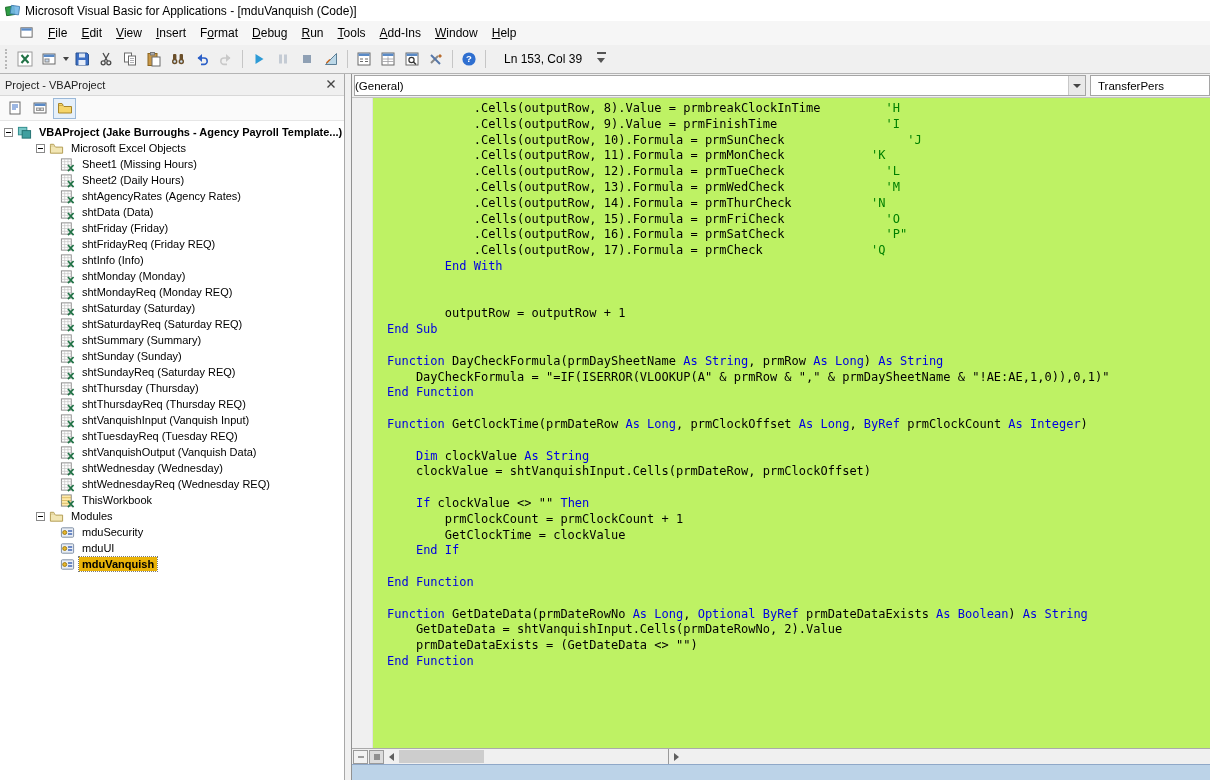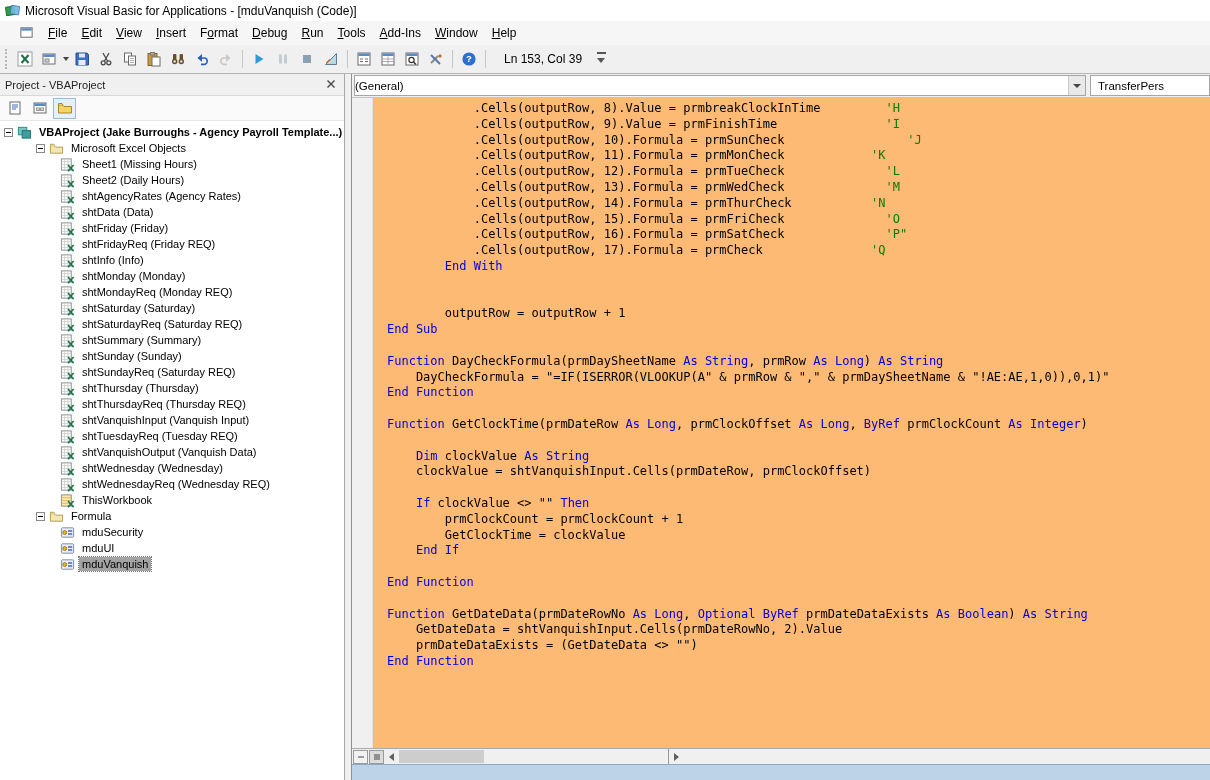--- a/index.html
+++ b/index.html
@@ -67,39 +67,39 @@
   .tree-row.lvl1 { padding-left:36px; }
   .tree-row.lvl2 { padding-left:60px;text-align:right; }
   .expander { width:9px; height:9px; border:1px solid #8a8a8a; background:#fff;
     margin-right:4px; position:relative; flex:none; }
   .expander::after { content:""; position:absolute; left:1px; top:3px; width:5px;
     border-top:1px solid #000; }
   .tree-icon { width:15px; height:15px; margin-right:4px; flex:none; display:inline-flex; }
   .tree-icon svg { width:15px; height:15px; }
   .tree-label { padding:0 3px; line-height:14px; }
   .tree-label.bold { font-weight:bold; }
-  .tree-label.selected { background:#a3a3a3; outline:1px dotted #7a7a7a; }
+  .tree-label.selected { background:#eab308; outline:1px dotted #7a7a7a;font-weight:bold; }
 
   .splitter { width:6px; background:#f0f0f0; cursor:ew-resize; }
 
   
   .code-window { flex:1; display:flex; flex-direction:column; background:#fff;
     border-left:1px solid #919191; overflow:hidden; }
   .combo-row { height:24px; background:#f0f0f0; display:flex; align-items:stretch;
     padding:1px 0 1px 2px; border-bottom:1px solid #c4c4c4; overflow:hidden; flex:none; }
   .combo { background:#fff; border:1px solid #a5a5a5; display:flex; align-items:center;
     font-size:11.5px; color:#000; }
   .combo-general { flex:1; justify-content:space-between; }
   .combo-proc { flex:none; width:120px; padding-left:7px; margin-left:4px; overflow:hidden; }
   .combo-arrow { width:17px; align-self:stretch; background:#e9e9e9;
     border-left:1px solid #c8c8c8; display:flex; align-items:center; justify-content:center; }
   .combo-arrow::after { content:""; border-left:4px solid transparent;
     border-right:4px solid transparent; border-top:4px solid #444; }
 
-  .code-area { flex:1; display:flex; overflow:hidden; background:#fdba74; }
+  .code-area { flex:1; display:flex; overflow:hidden; background:#bef264; }
   .margin-band { width:21px; background:#f0f0f0; border-right:1px solid #e2e2e2; flex:none; }
   .code { flex:1; padding:3px 0 0 14px; font-family:"DejaVu Sans Mono","Liberation Mono",monospace;
     font-size:12px; line-height:15.8px; white-space:pre; overflow:hidden; }
   .code-line { white-space:pre; }
   .seg-k { color:var(--keyword-color,#0000E0); }
   .seg-c { color:var(--comment-color,#008000); }
   .seg-n { color:var(--code-color,#000000); }
 
   .hscroll-row { height:16px; background:#f0f0f0; border-top:1px solid #aaaaaa;
     display:flex; align-items:center; flex:none; }
@@ -605,21 +605,21 @@
             <span class="tree-label">ThisWorkbook</span>
           </div>
           <div class="tree-row lvl1">
             <span class="expander"></span>
             <span class="tree-icon">
               <svg viewBox="0 0 16 16">
                 <path d="M1.5 5 h4 l1.5 1.5 H14.5 V13 H1.5 z" fill="#f2e6b4" stroke="#b09a50"></path>
                 <path d="M1.5 5 V3.5 h3.5 l1 1.5" fill="#f2e6b4" stroke="#b09a50"></path>
               </svg>
             </span>
-            <span class="tree-label">Formula</span>
+            <span class="tree-label">Modules</span>
           </div>
           <div class="tree-row lvl2">
             <span class="tree-icon">
               <svg viewBox="0 0 16 16">
                 <rect x="1.5" y="3" width="13" height="10" rx="1" fill="#e9eef6" stroke="#7a8aa0"></rect>
                 <circle cx="5" cy="8" r="2.1" fill="#e8b62c" stroke="#9a7a10"></circle>
                 <rect x="8.5" y="5.5" width="4.5" height="1.8" fill="#5577bb"></rect>
                 <rect x="8.5" y="8.7" width="4.5" height="1.8" fill="#5577bb"></rect>
               </svg>
             </span>

